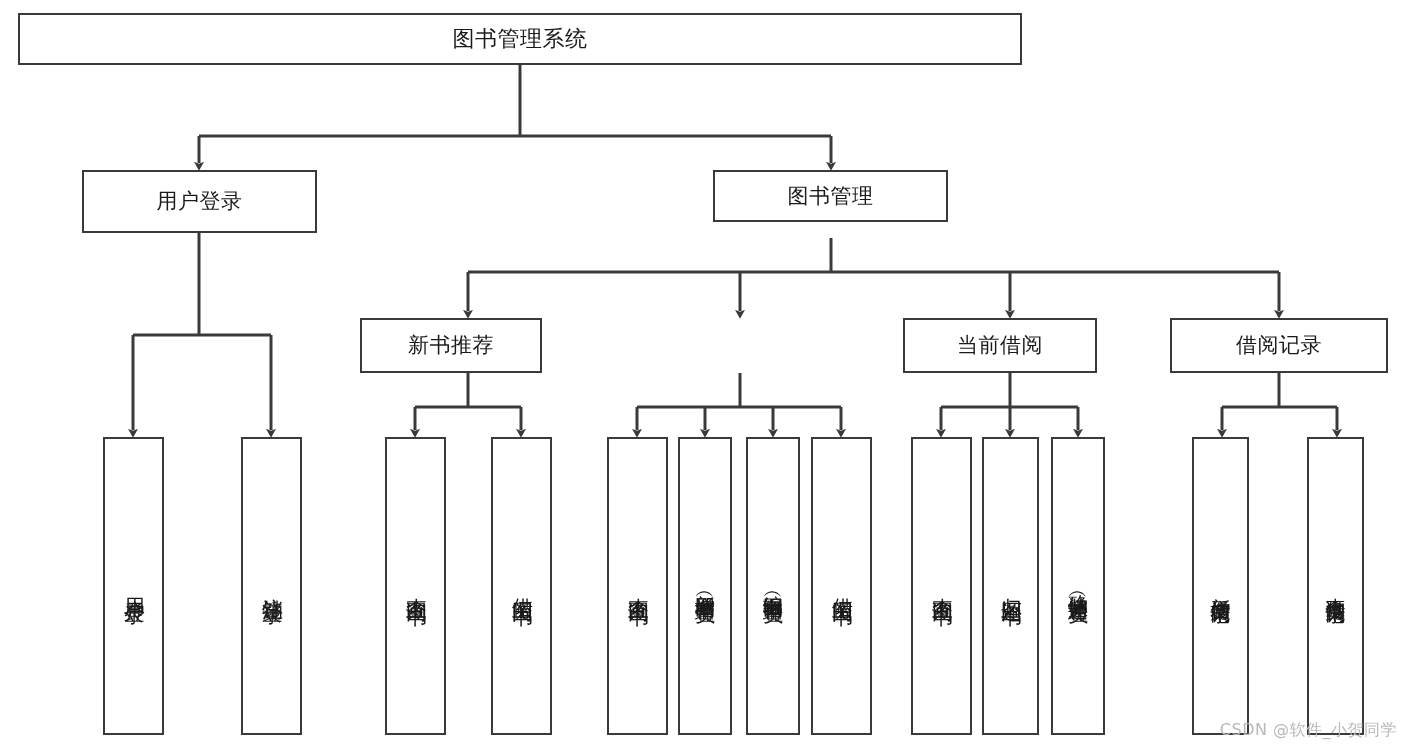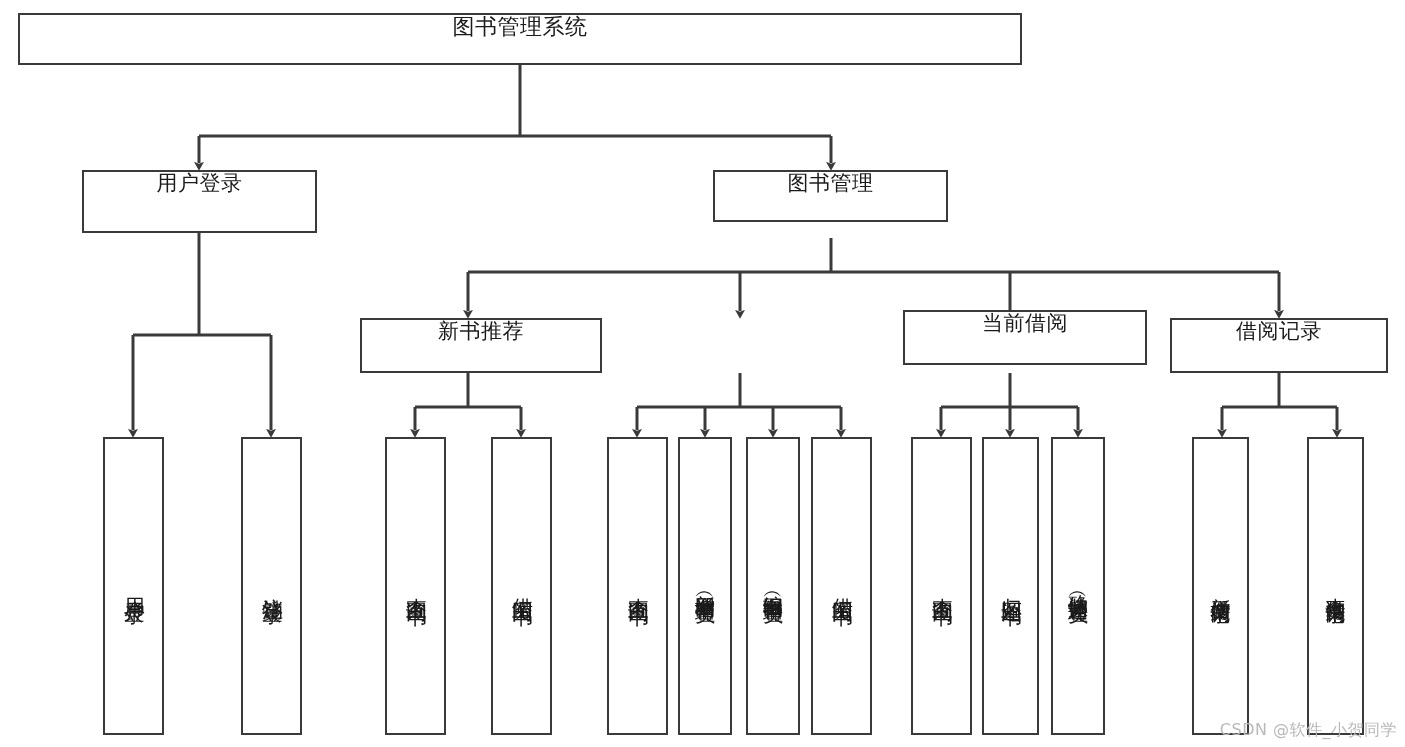--- a/index.html
+++ b/index.html
@@ -26,21 +26,21 @@
     width: 1405px;
     height: 747px;
     pointer-events: none;
   }
   .node {
     position: absolute;
     box-sizing: border-box;
     border: 2.5px solid #3a3a3a;
     background: #ffffff;
     display: flex;
-    align-items: flex-start;
+    align-items: center;
     justify-content: center;
     color: #1a1a1a;
     z-index: 2;
   }
   .node-label {
     display: block;
     text-align: center;
     line-height: 1.05;
     white-space: nowrap;
   }
@@ -140,26 +140,26 @@
   </div>
 
   <div class="node horiz" style="left:82px; top:170px; width:235px; height:63px;">
     <span class="node-label">用户登录</span>
   </div>
 
   <div class="node horiz" style="left:713px; top:170px; width:235px; height:52px;">
     <span class="node-label">图书管理</span>
   </div>
 
-  <div class="node horiz" style="left:360px; top:318px; width:242px; height:55px;">
+  <div class="node horiz" style="left:360px; top:318px; width:182px; height:55px;">
     <span class="node-label">新书推荐</span>
   </div>
 
 
-  <div class="node horiz" style="left:903px; top:310px; width:244px; height:55px;">
+  <div class="node horiz" style="left:903px; top:318px; width:194px; height:55px;">
     <span class="node-label">当前借阅</span>
   </div>
 
   <div class="node horiz" style="left:1170px; top:318px; width:218px; height:55px;">
     <span class="node-label">借阅记录</span>
   </div>
 
   <div class="node vert" style="left:103px; top:437px; width:61px; height:298px;">
     <span class="node-label">用户登录</span>
   </div>

